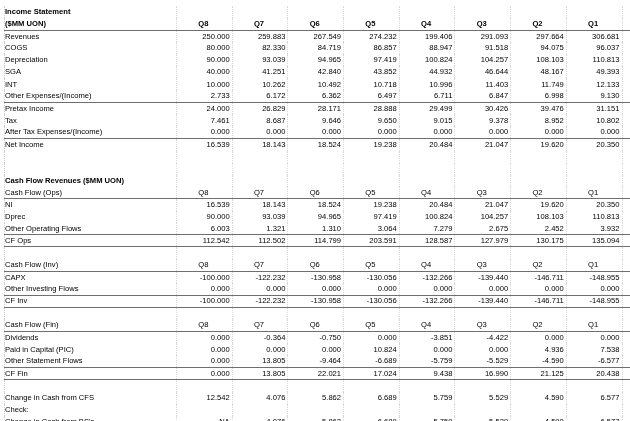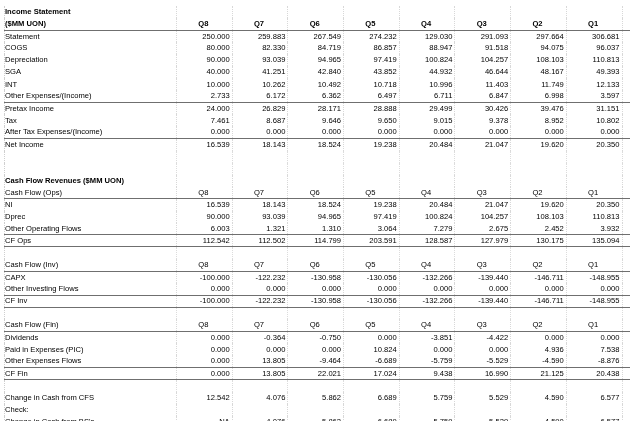--- a/index.html
+++ b/index.html
@@ -101,26 +101,26 @@
           <td class="hdr bold">Q7</td>
           <td class="hdr bold">Q6</td>
           <td class="hdr bold">Q5</td>
           <td class="hdr bold">Q4</td>
           <td class="hdr bold">Q3</td>
           <td class="hdr bold">Q2</td>
           <td class="hdr bold">Q1</td>
           <td class="hdr bold">TTM</td>
         </tr>
         <tr>
-          <td class="label">Statement</td>
+          <td class="label">Revenues</td>
           <td class="num">250.000</td>
           <td class="num">259.883</td>
           <td class="num">267.549</td>
           <td class="num">274.232</td>
-          <td class="num">129.030</td>
+          <td class="num">199.406</td>
           <td class="num">291.093</td>
           <td class="num">297.664</td>
           <td class="num">306.681</td>
           <td class="num">1,177.347</td>
         </tr>
         <tr>
           <td class="label ind1">COGS</td>
           <td class="num">80.000</td>
           <td class="num">82.330</td>
           <td class="num">84.719</td>
@@ -169,21 +169,21 @@
         </tr>
         <tr class="rule-bottom">
           <td class="label ind1">Other Expenses/(Income)</td>
           <td class="num">2.733</td>
           <td class="num">6.172</td>
           <td class="num">6.362</td>
           <td class="num">6.497</td>
           <td class="num">6.711</td>
           <td class="num">6.847</td>
           <td class="num">6.998</td>
-          <td class="num">3.597</td>
+          <td class="num">9.130</td>
           <td class="num">27.709</td>
         </tr>
         <tr>
           <td class="label">Pretax Income</td>
           <td class="num">24.000</td>
           <td class="num">26.829</td>
           <td class="num">28.171</td>
           <td class="num">28.888</td>
           <td class="num">29.499</td>
           <td class="num">30.426</td>
@@ -413,41 +413,41 @@
           <td class="num">-0.364</td>
           <td class="num">-0.750</td>
           <td class="num">0.000</td>
           <td class="num">-3.851</td>
           <td class="num">-4.422</td>
           <td class="num">0.000</td>
           <td class="num">0.000</td>
           <td class="num">-8.273</td>
         </tr>
         <tr>
-          <td class="label">Paid in Expenses (PIC)</td>
+          <td class="label">Paid in Capital (PIC)</td>
           <td class="num">0.000</td>
           <td class="num">0.000</td>
           <td class="num">0.000</td>
           <td class="num">10.824</td>
           <td class="num">0.000</td>
           <td class="num">0.000</td>
           <td class="num">4.936</td>
           <td class="num">7.538</td>
           <td class="num">12.474</td>
         </tr>
         <tr class="rule-bottom">
-          <td class="label">Other Expenses Flows</td>
+          <td class="label">Other Statement Flows</td>
           <td class="num">0.000</td>
           <td class="num">13.805</td>
           <td class="num">-9.464</td>
           <td class="num">-6.689</td>
           <td class="num">-5.759</td>
           <td class="num">-5.529</td>
           <td class="num">-4.590</td>
-          <td class="num">-8.876</td>
+          <td class="num">-6.577</td>
           <td class="num">-22.455</td>
         </tr>
         <tr class="rule-bottom">
           <td class="label">CF Fin</td>
           <td class="num">0.000</td>
           <td class="num">13.805</td>
           <td class="num">22.021</td>
           <td class="num">17.024</td>
           <td class="num">9.438</td>
           <td class="num">16.990</td>

